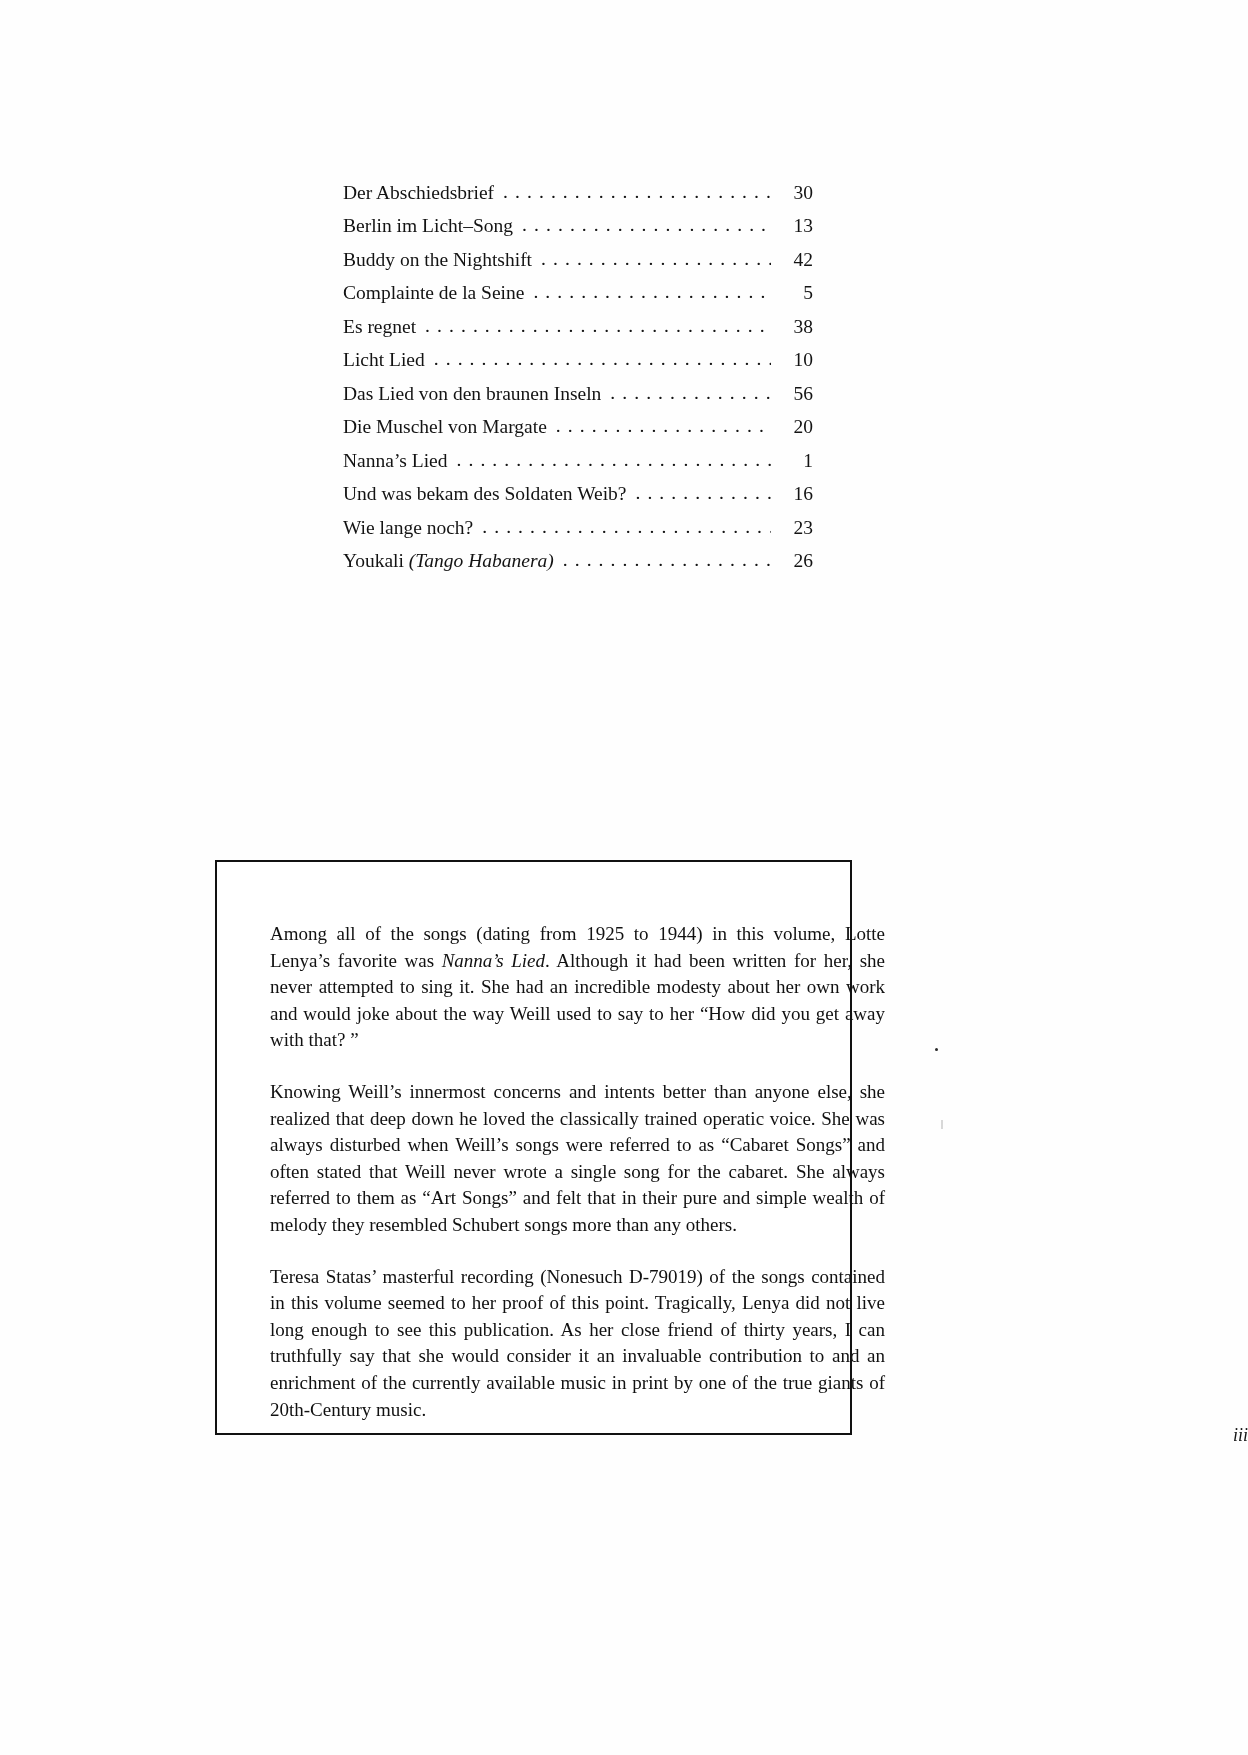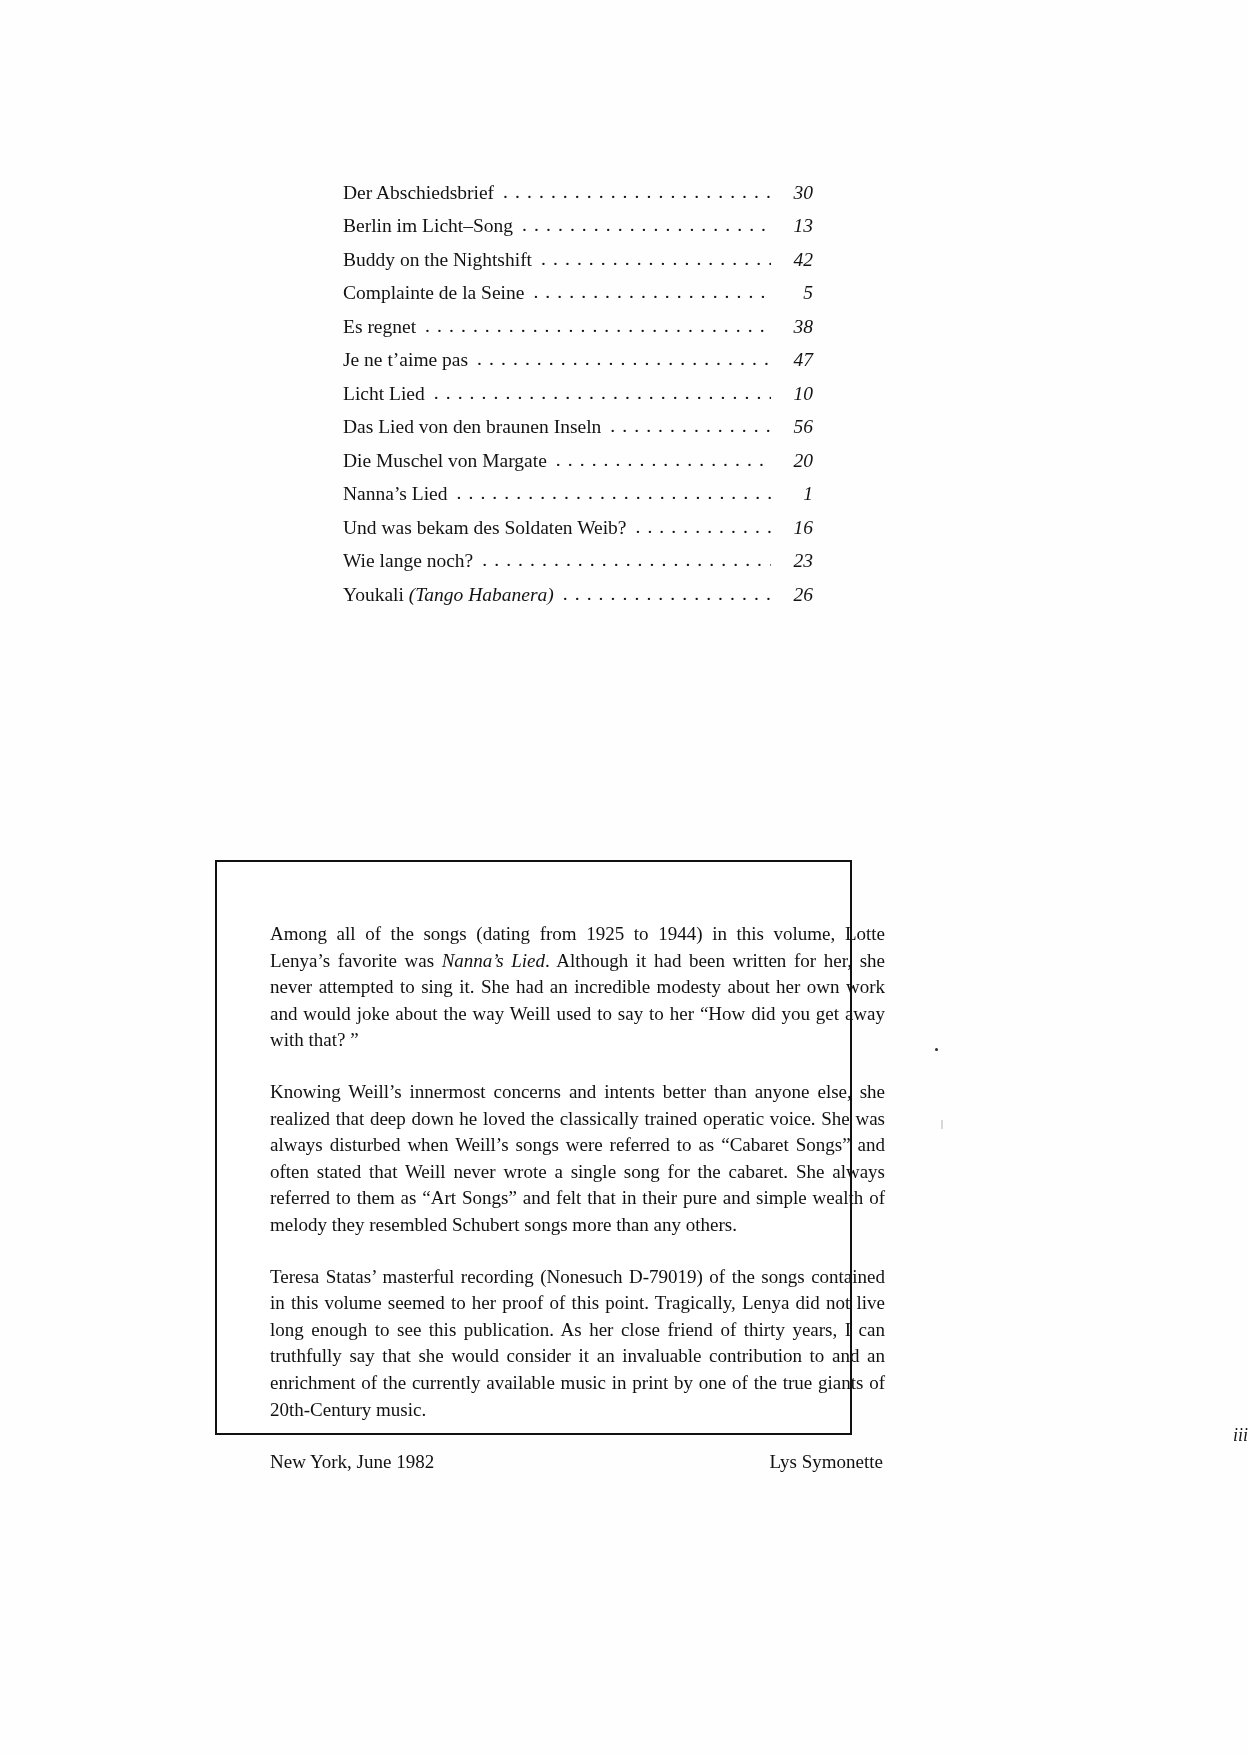--- a/index.html
+++ b/index.html
@@ -72,21 +72,20 @@
     letter-spacing: 1.1px;
     font-size: 19.5px;
     color: #161616;
     white-space: nowrap;
   }
   .toc-page {
     flex: 0 0 34px;
     text-align: right;
     padding-left: 6px;
     font-size: 19.5px;
-    font-style: italic;
   }
 
   
   .preface-box {
     position: absolute;
     top: 860px;
     left: 215px;
     width: 637px;
     height: 575px;
     border: 2.5px solid #111;
@@ -186,25 +185,20 @@
       <span class="toc-leader"></span>
       <span class="toc-page">5</span>
     </div>
 
     <div class="toc-row">
       <span class="toc-title"><span>Es regnet</span><span class="ital"></span></span>
       <span class="toc-leader"></span>
       <span class="toc-page">38</span>
     </div>
 
-    <div class="toc-row">
-      <span class="toc-title"><span>Je ne t’aime pas</span><span class="ital"></span></span>
-      <span class="toc-leader"></span>
-      <span class="toc-page">47</span>
-    </div>
 
     <div class="toc-row">
       <span class="toc-title"><span>Licht Lied</span><span class="ital"></span></span>
       <span class="toc-leader"></span>
       <span class="toc-page">10</span>
     </div>
 
     <div class="toc-row">
       <span class="toc-title"><span>Das Lied von den braunen Inseln</span><span class="ital"></span></span>
       <span class="toc-leader"></span>
@@ -246,24 +240,20 @@
 
   <div class="preface-box">
     <div class="preface-inner">
 
       <p class="preface-p"><span>Among all of the songs (dating from 1925 to 1944) in this volume, Lotte Lenya’s favorite was </span><span class="ital">Nanna’s Lied</span><span>. Although it had been written for her, she never attempted to sing it. She had an incredible modesty about her own work and would joke about the way Weill used to say to her “How did you get away with that? ”</span></p>
 
       <p class="preface-p">Knowing Weill’s innermost concerns and intents better than anyone else, she realized that deep down he loved the classically trained operatic voice. She was always disturbed when Weill’s songs were referred to as “Cabaret Songs” and often stated that Weill never wrote a single song for the cabaret. She always referred to them as “Art Songs” and felt that in their pure and simple wealth of melody they resembled Schubert songs more than any others.</p>
 
       <p class="preface-p last">Teresa Statas’ masterful recording (Nonesuch D-79019) of the songs contained in this volume seemed to her proof of this point. Tragically, Lenya did not live long enough to see this publication. As her close friend of thirty years, I can truthfully say that she would consider it an invaluable contribution to and an enrichment of the currently available music in print by one of the true giants of 20th-Century music.</p>
 
-      <div class="signature">
-        <span class="sig-left">New York, June 1982</span>
-        <span class="sig-right">Lys Symonette</span>
-      </div>
 
     </div>
   </div>
 
   <div class="ink-speck"></div>
   <div class="ink-speck2"></div>
 
   <div class="folio">iii</div>
 
 </div>

